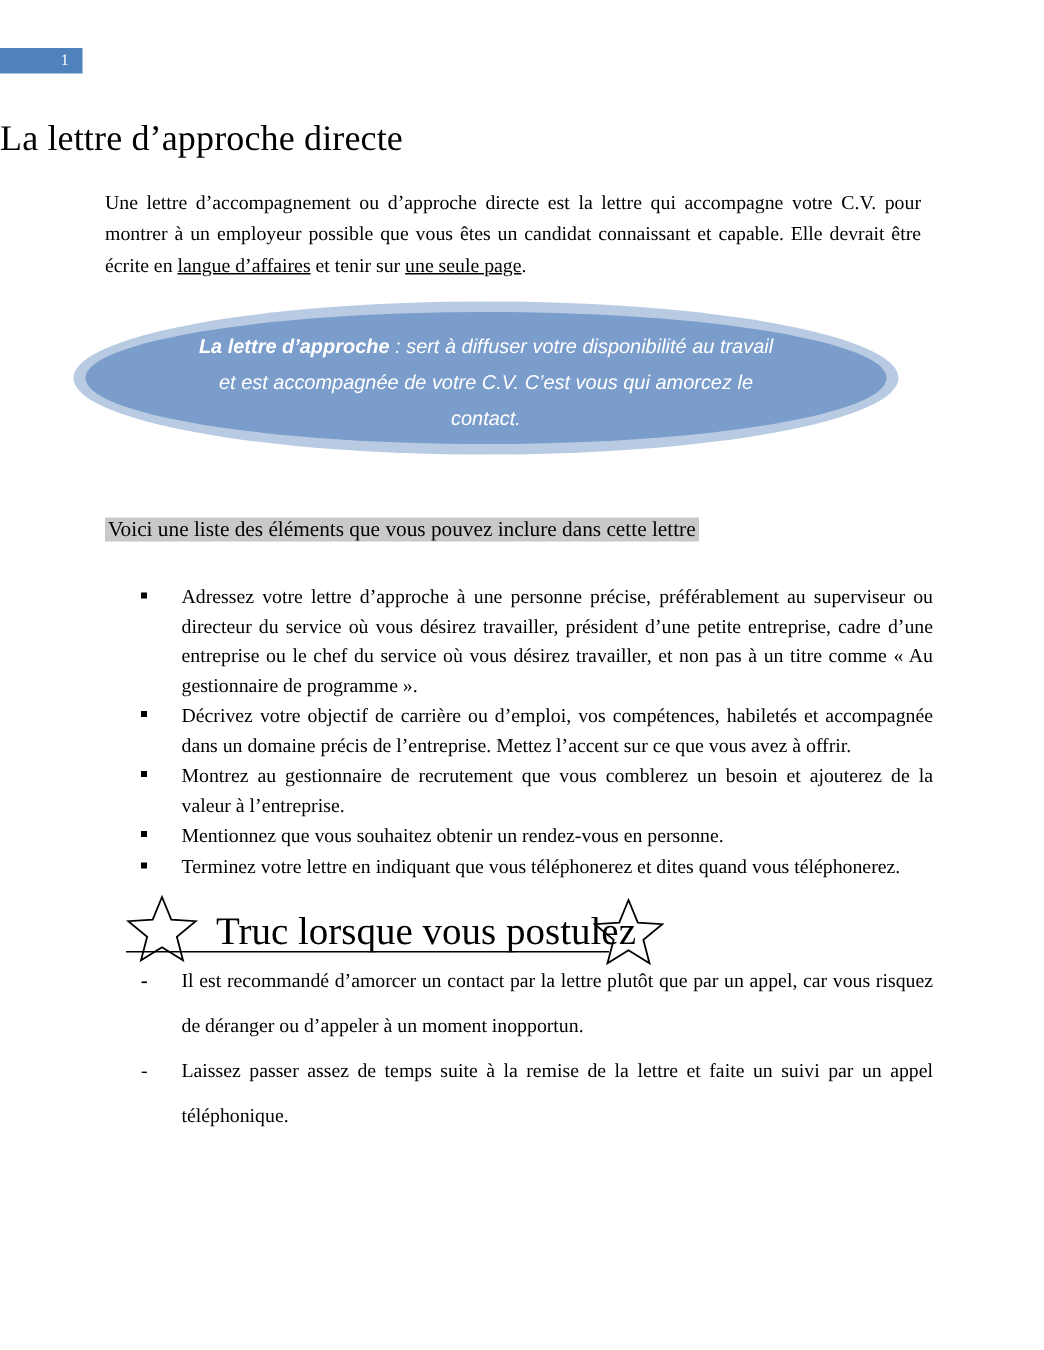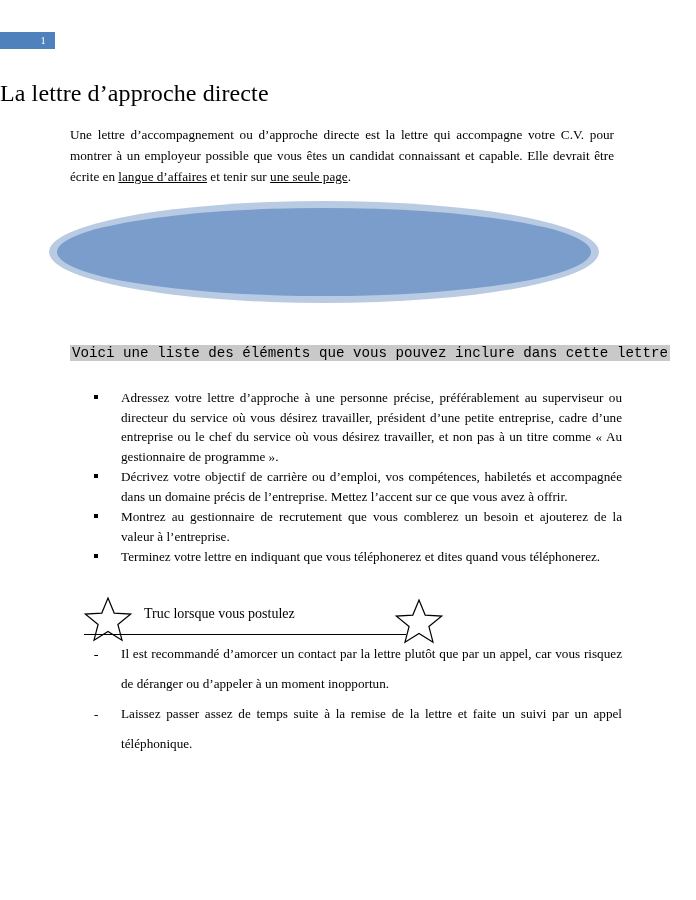--- a/index.html
+++ b/index.html
@@ -124,21 +124,20 @@
     position: absolute;
     left: 70px;
     top: 343px;
   }
   .sec-sub {
     display: inline;
     background: #C9C9C9;
     font-size: 14.2px;
     line-height: 20px;
     padding: 0 2px;
-    font-family: Liberation Mono, monospace;
   }
 
   
   .sq-list {
     position: absolute;
     left: 92px;
     top: 388px;
     width: 530px;
     margin: 0;
     padding: 0;
@@ -172,21 +171,21 @@
   .star {
     position: absolute;
     top: 0;
   }
   .star-left { left: 14px; }
   .star-right { left: 325px; top: 2px; }
   .truc-title {
     position: absolute;
     left: 74px;
     top: 10px;
-    font-size: 14px;
+    font-size: 26px;
     white-space: nowrap;
   }
   .truc-rule {
     position: absolute;
     left: 14px;
     top: 38px;
     width: 322px;
     height: 1px;
     background: #000000;
   }
@@ -226,31 +225,33 @@
 
   <div class="doc-title">La lettre d’approche directe</div>
 
   <div class="intro">
     <span>Une lettre d’accompagnement ou d’approche directe est la lettre qui accompagne votre C.V. pour montrer à un employeur possible que vous êtes un candidat connaissant et capable. Elle devrait être écrite en </span><span class="u">langue d’affaires</span><span> et tenir sur </span><span class="u">une seule page</span><span>.</span>
   </div>
 
   <div class="callout-wrap">
     <div class="callout-outer"></div>
     <div class="callout-inner"></div>
+    <div class="callout-text"><b>La lettre d’approche</b><span> : sert à diffuser votre disponibilité au travail et est accompagnée de votre C.V. C’est vous qui amorcez le contact.</span></div>
   </div>
 
 
   <div class="sec-sub-wrap">
     <span class="sec-sub">Voici une liste des éléments que vous pouvez inclure dans cette lettre</span>
   </div>
 
   <ul class="sq-list">
     <li><span class="sq-bullet"></span><span>Adressez votre lettre d’approche à une personne précise, préférablement au superviseur ou directeur du service où vous désirez travailler, président d’une petite entreprise, cadre d’une entreprise ou le chef du service où vous désirez travailler, et non pas à un titre comme « Au gestionnaire de programme ».</span></li>
     <li><span class="sq-bullet"></span><span>Décrivez votre objectif de carrière ou d’emploi, vos compétences, habiletés et accompagnée dans un domaine précis de l’entreprise. Mettez l’accent sur ce que vous avez à offrir.</span></li>
     <li><span class="sq-bullet"></span><span>Montrez au gestionnaire de recrutement que vous comblerez un besoin et ajouterez de la valeur à l’entreprise.</span></li>
+    <li><span class="sq-bullet"></span><span>Mentionnez que vous souhaitez obtenir un rendez-vous en personne.</span></li>
     <li><span class="sq-bullet"></span><span>Terminez votre lettre en indiquant que vous téléphonerez et dites quand vous téléphonerez.</span></li>
   </ul>
 
   <div class="truc-wrap">
     <svg class="star star-left" width="48" height="46" viewBox="0 0 48 46">
       <polygon points="24,2 30.2,17.1 46.5,18.1 33.9,28.5 38,44.2 24,35.5 10,44.2 14.1,28.5 1.5,18.1 17.8,17.1" fill="none" stroke="#000000" stroke-width="1.2"></polygon>
     </svg>
     <div class="truc-title">Truc lorsque vous postulez</div>
     <div class="truc-rule"></div>
     <svg class="star star-right" width="48" height="46" viewBox="0 0 48 46">

